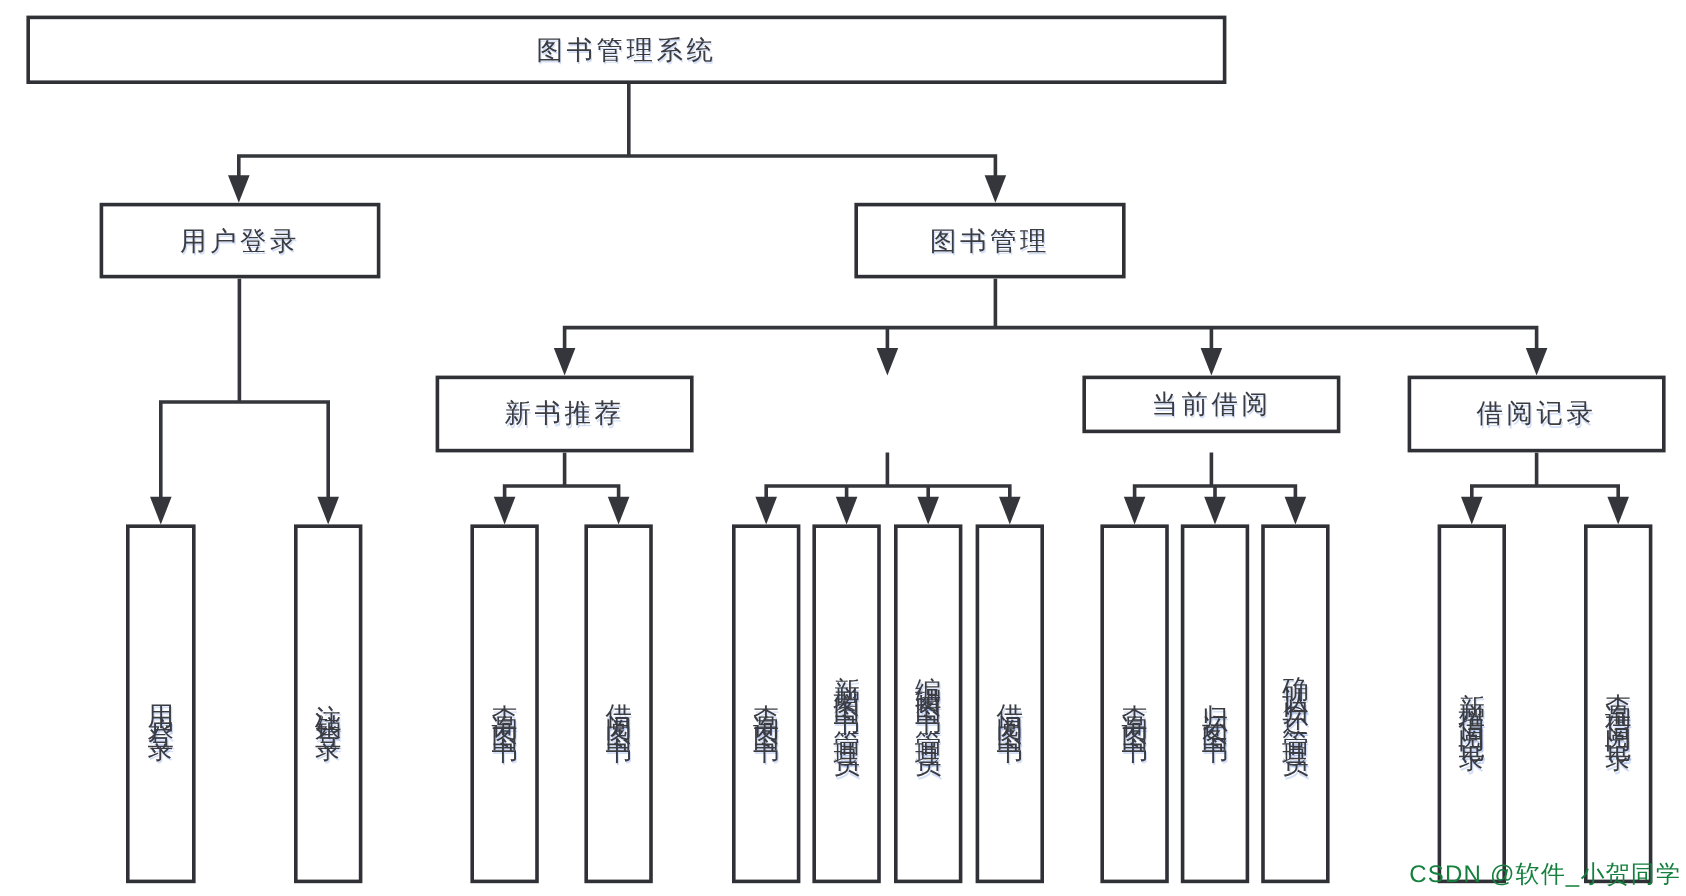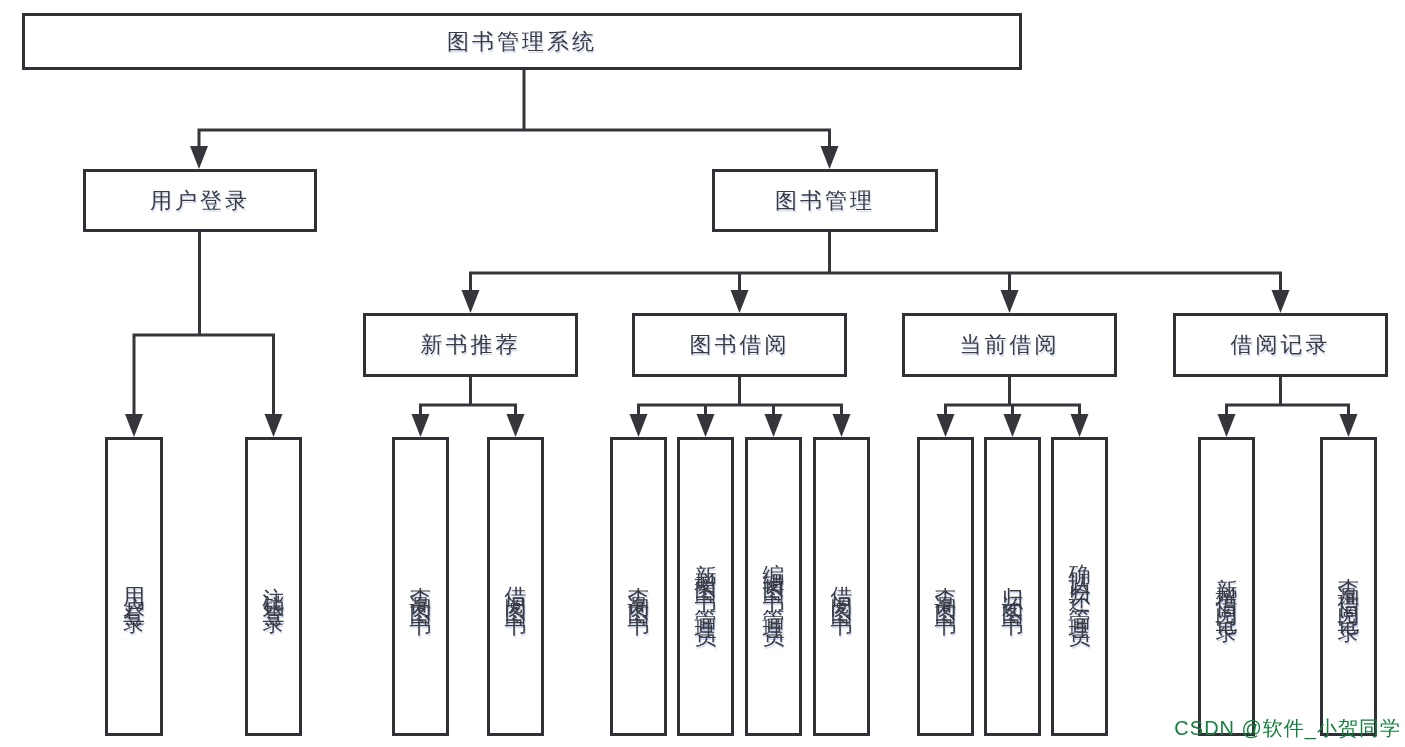--- a/index.html
+++ b/index.html
@@ -110,24 +110,21 @@
   <div class="box h" style="left:83px; top:169px; width:234px; height:63px">
     <span>用户登录</span>
   </div>
   <div class="box h" style="left:712px; top:169px; width:226px; height:63px">
     <span>图书管理</span>
   </div>
 
   <div class="box h" style="left:363px; top:313px; width:215px; height:64px">
     <span>新书推荐</span>
   </div>
-  <div class="box h" style="left:632px; top:313px; width:215px; height:64px">
-    <span>图书借阅</span>
-  </div>
-  <div class="box h" style="left:902px; top:313px; width:215px; height:64px">
+  <div class="box h" style="left:902px; top:313px; width:215px; height:48px">
     <span>当前借阅</span>
   </div>
   <div class="box h" style="left:1173px; top:313px; width:215px; height:64px">
     <span>借阅记录</span>
   </div>
 
   <div class="box v" style="left:105px; top:437px; width:58px; height:299px">
     <span>用户登录</span>
   </div>
   <div class="box v" style="left:245px; top:437px; width:57px; height:299px">

